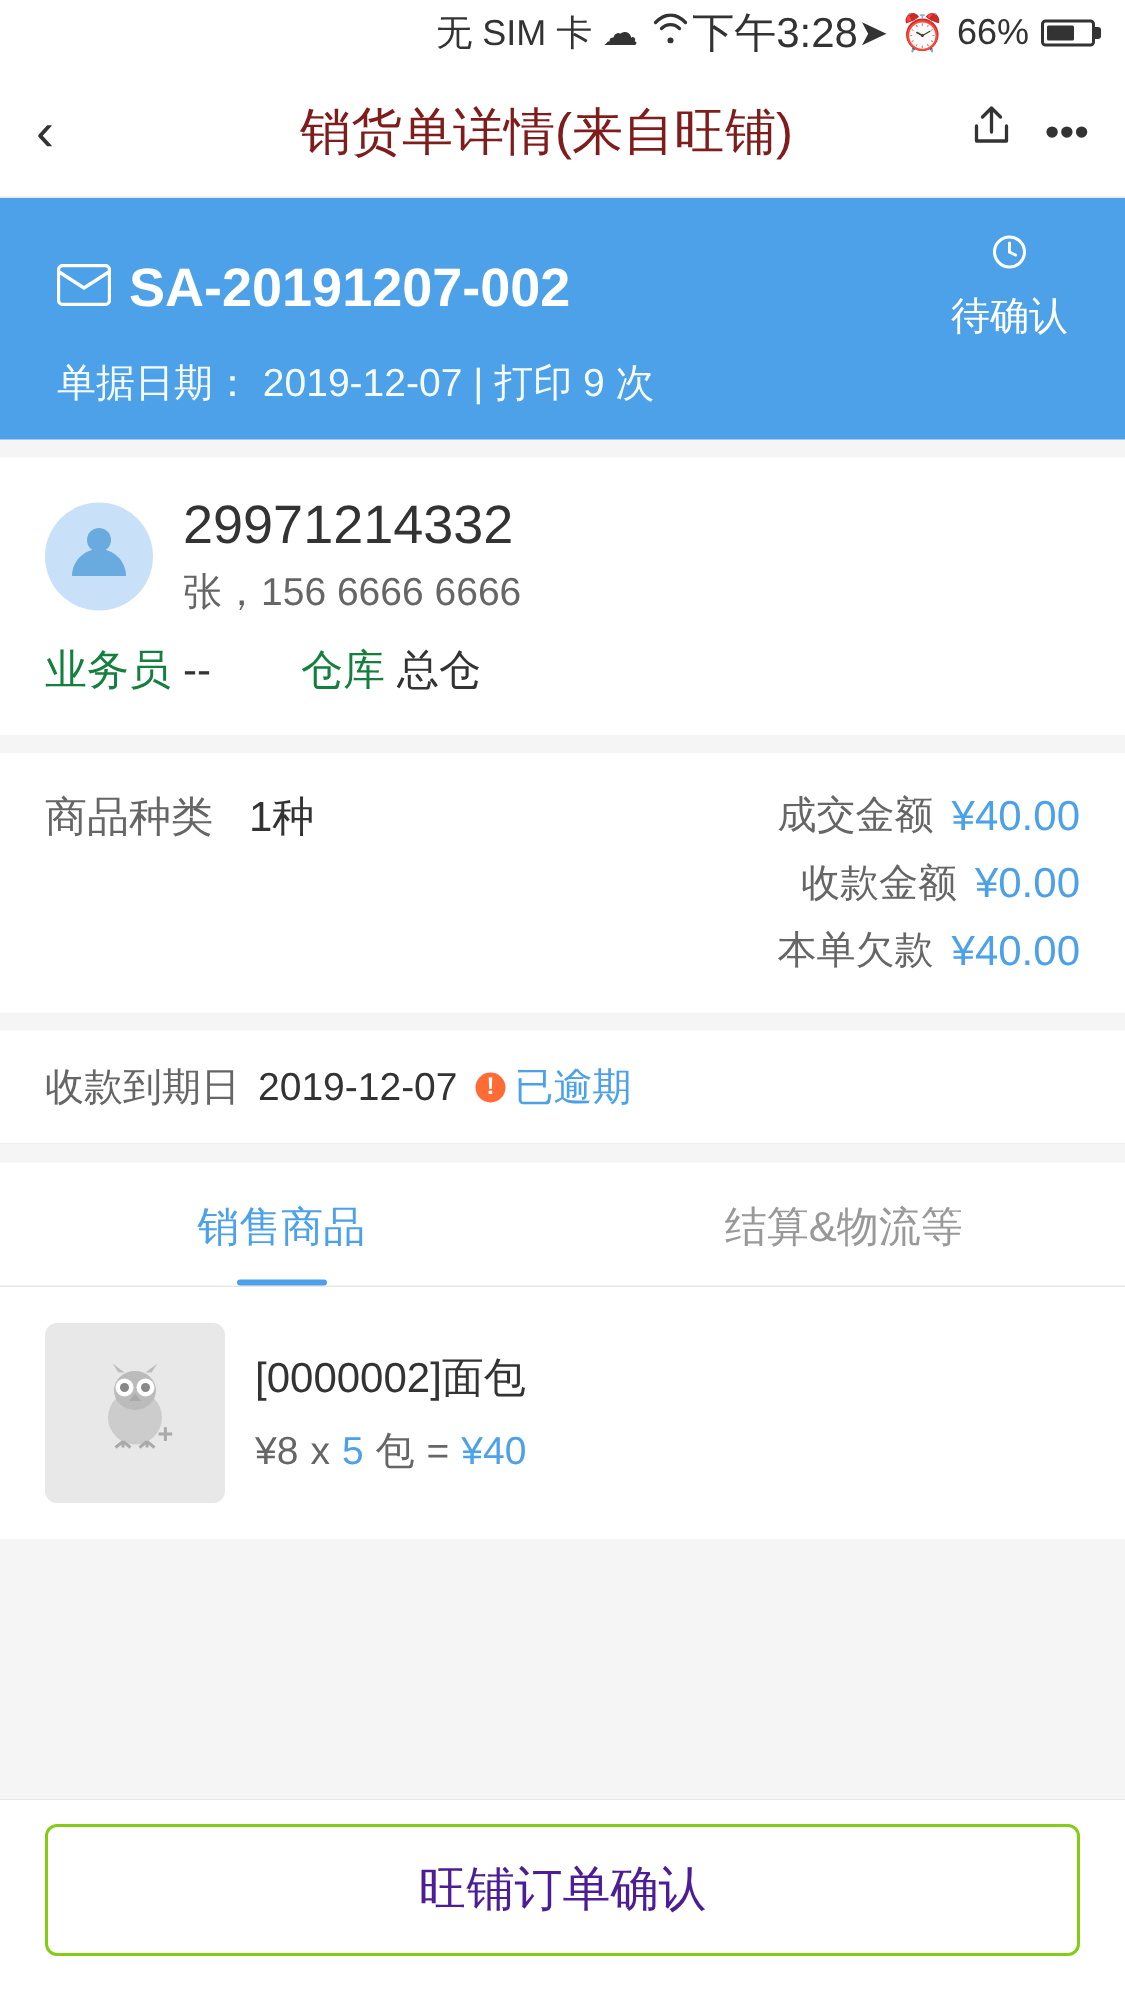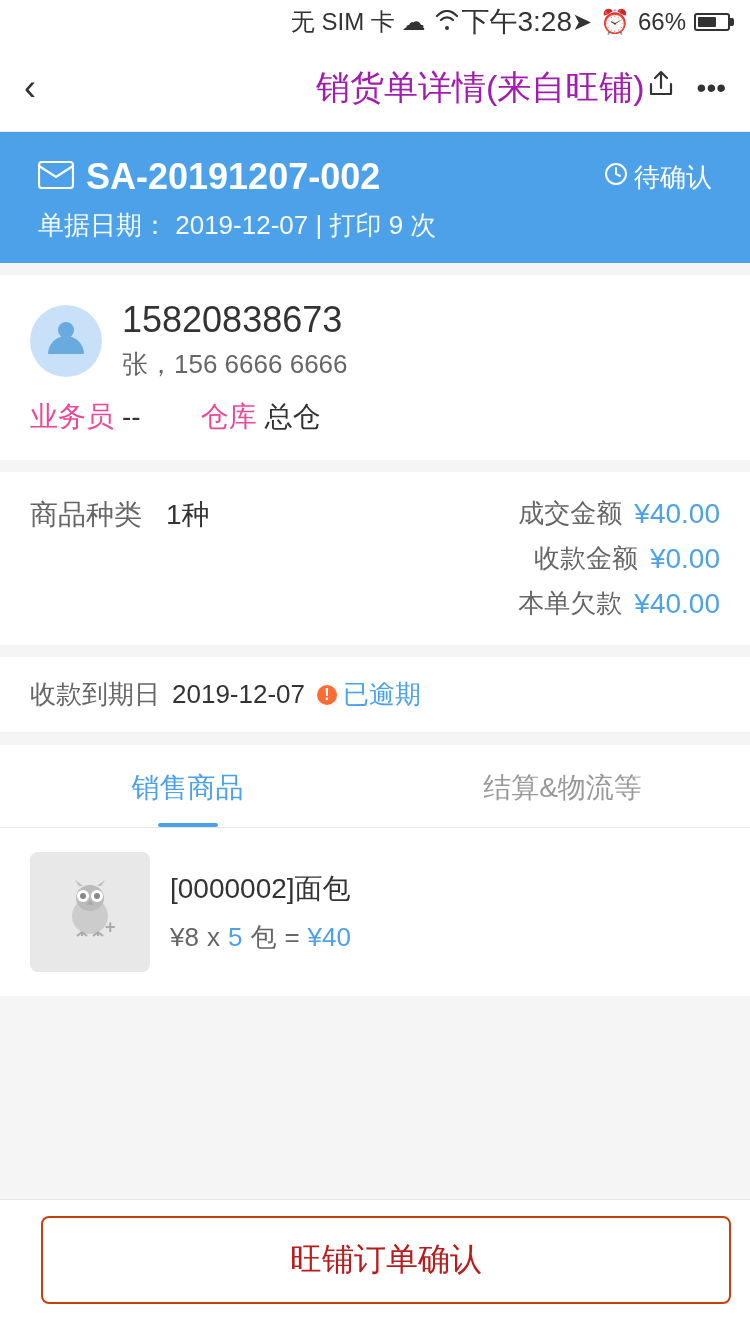--- a/index.html
+++ b/index.html
@@ -52,43 +52,43 @@
       align-items: center;
       justify-content: space-between;
       padding: 0 24px;
       border-bottom: 1px solid #e8e8e8;
     }
     .nav-back {
       font-size: 36px; color: #333; cursor: pointer;
       width: 60px; display: flex; align-items: center;
     }
     .nav-title {
-      font-size: 34px; font-weight: 500; color: #a21caf;
-      flex: 1; text-align: right;
+      font-size: 34px; font-weight: 500; color: #7f1d1d;
+      flex: 1; text-align: center;
     }
     .nav-actions {
       display: flex; align-items: center; gap: 20px;
     }
     .nav-icon { font-size: 28px; color: #333; cursor: pointer; }
 
     
     .order-header {
       background: #4da1e8;
       padding: 24px 38px 20px;
     }
     .order-id-row {
       display: flex; align-items: center; justify-content: space-between;
     }
     .order-id {
       font-size: 36px; font-weight: bold; color: #fff;
       display: flex; align-items: center; gap: 12px;
     }
     .order-status {
       display: flex; align-items: center; gap: 6px;
-      color: #fff; font-size: 26px;
+      color: #fff; font-size: 26px; flex-direction: column;
     }
     .order-date {
       color: #fff; font-size: 26px; margin-top: 10px;
       opacity: 0.95;
     }
 
     
     .customer-section {
       background: #fff;
       padding: 24px 30px;
@@ -103,21 +103,21 @@
       display: flex; align-items: center; justify-content: center;
       flex-shrink: 0;
     }
     .avatar-icon { font-size: 40px; color: #6aabdf; }
     .customer-name { font-size: 36px; font-weight: 500; color: #333; }
     .customer-sub { font-size: 26px; color: #666; margin-top: 6px; }
     .customer-meta {
       display: flex; gap: 0; margin-top: 16px; font-size: 28px; color: #666;
     }
     .meta-item { display: flex; align-items: center; gap: 8px; margin-right: 60px; }
-    .meta-label { color: #ec4899; }
+    .meta-label { color: #15803d; }
     .meta-value { color: #333; }
 
     
     .stats-section {
       background: #fff;
       padding: 24px 30px;
       margin-top: 12px;
       display: flex;
       align-items: flex-start;
     }
@@ -227,28 +227,28 @@
       position: fixed;
       bottom: 0; left: 0;
       width: 750px;
       background: #fff;
       padding: 16px 30px 30px;
       border-top: 1px solid #e8e8e8;
     }
     .confirm-btn {
       width: 100%;
       height: 88px;
-      border: 2px solid #c2410c;
+      border: 2px solid #84cc16;
       border-radius: 8px;
       background: #fff;
-      color: #b91c1c;
+      color: #4c1d95;
       font-size: 32px;
       font-weight: 500;
       cursor: pointer;
-      display: flex; align-items: center; justify-content: center; margin-left: 11px;
+      display: flex; align-items: center; justify-content: center;
     }
   </style>
 </head>
 <body>
 
 <div class="status-bar">
   <div class="status-left">
     <span>无 SIM 卡 ☁</span>
     <span>
       <svg width="28" height="20" viewBox="0 0 28 20" fill="none">
@@ -314,21 +314,21 @@
   <div class="customer-row">
     <div class="avatar">
       <span class="avatar-icon">
         <svg width="44" height="44" viewBox="0 0 44 44" fill="none">
           <circle cx="22" cy="16" r="8" fill="#6aabdf"></circle>
           <path d="M4 40c0-9.9 8.1-18 18-18s18 8.1 18 18" fill="#6aabdf"></path>
         </svg>
       </span>
     </div>
     <div>
-      <div class="customer-name">15820838673</div>
+      <div class="customer-name">29971214332</div>
       <div class="customer-sub">张，156 6666 6666</div>
     </div>
   </div>
   <div class="customer-meta">
     <div class="meta-item">
       <span class="meta-label">业务员</span>
       <span class="meta-value">--</span>
     </div>
     <div class="meta-item">
       <span class="meta-label">仓库</span>

